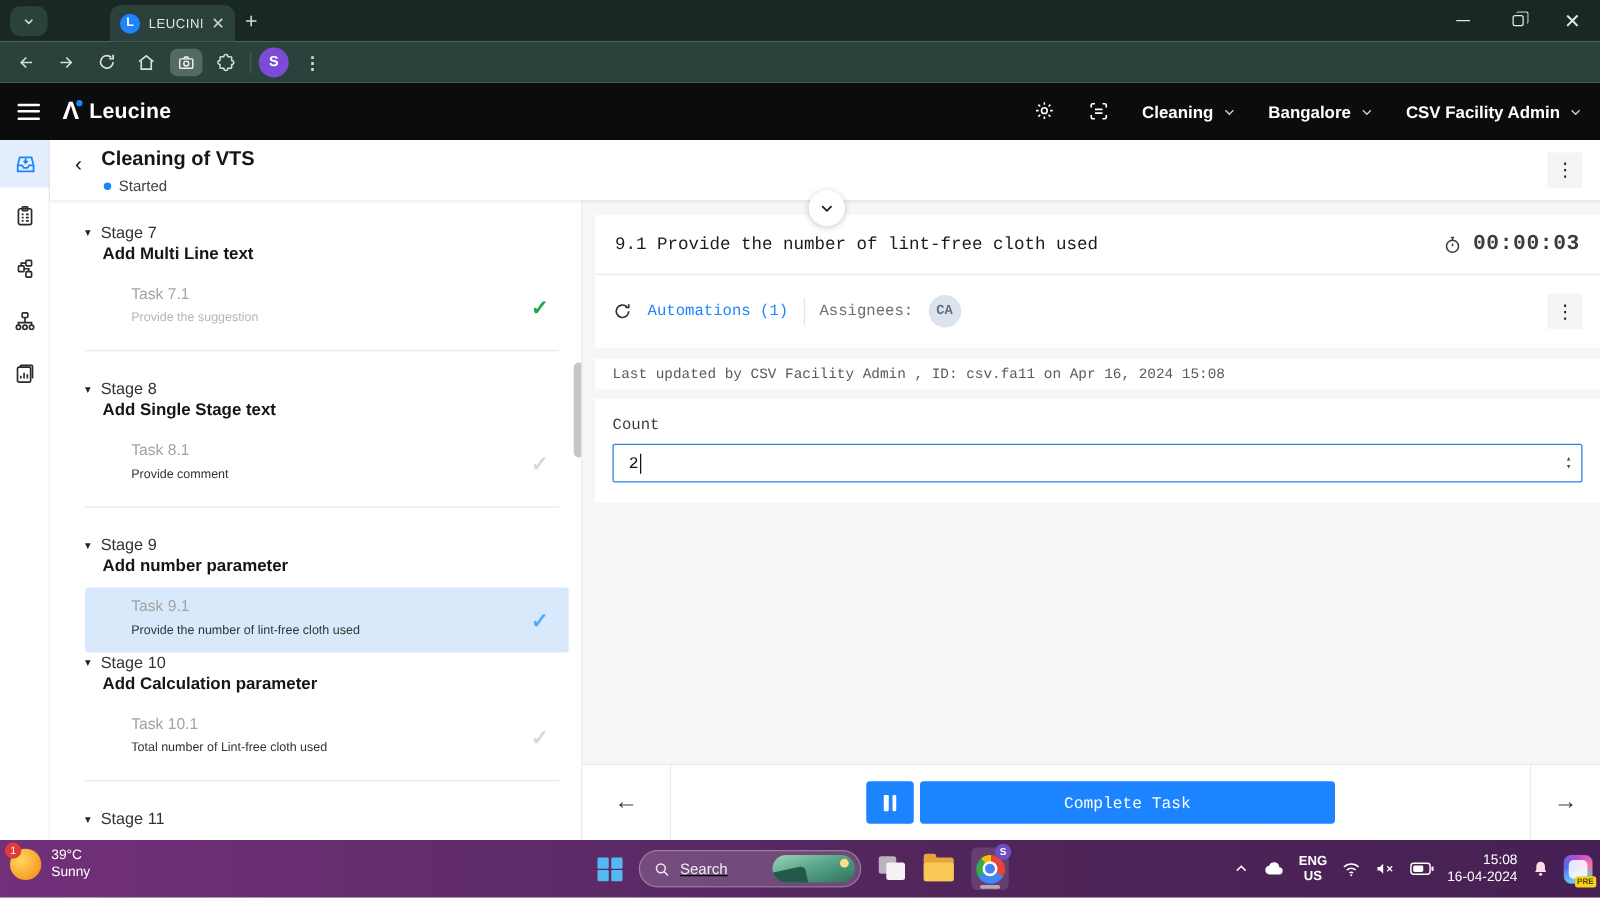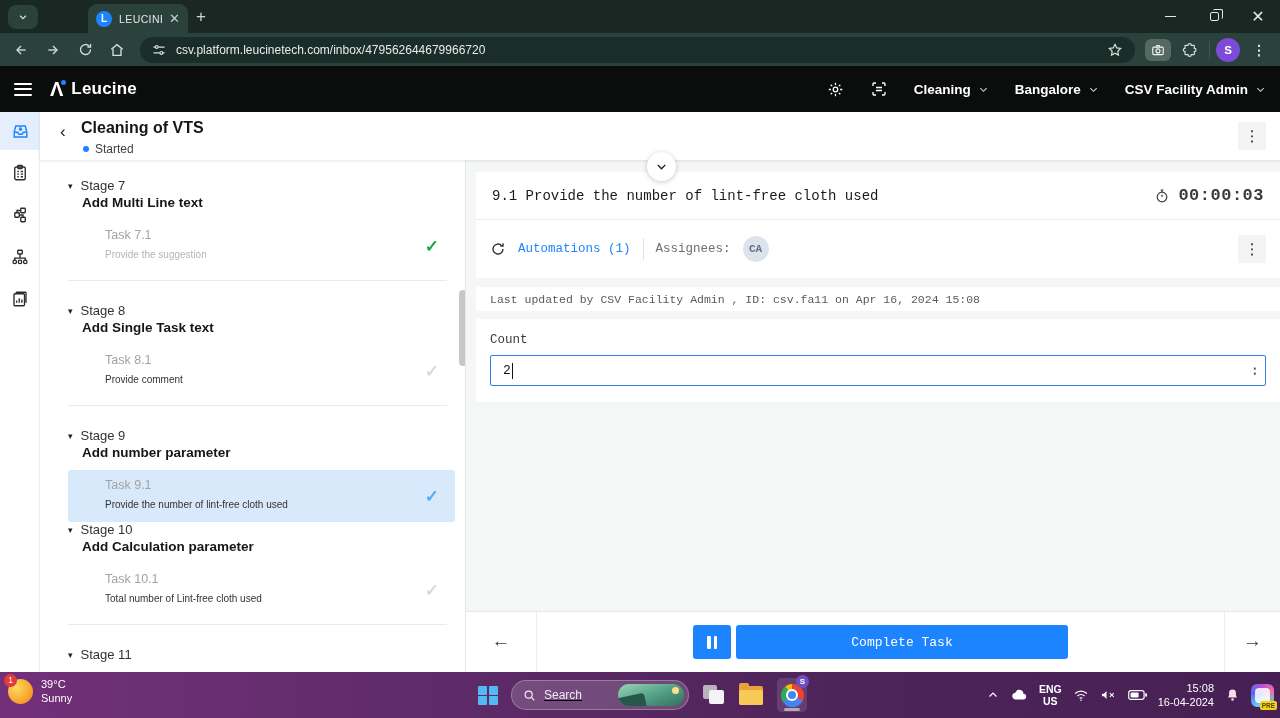--- a/index.html
+++ b/index.html
@@ -30,21 +30,21 @@
   .kebab { color:#d7dedb; font-size:14px; font-weight:bold; }
 
   
   #appbar { position:absolute; left:0; top:66px; width:1280px; height:46px; background:#0b0c0c; display:flex; align-items:center; padding:0 14px; }
   .burger { width:18px; display:flex; flex-direction:column; gap:3.5px; }
   .burger span { height:2px; background:#fff; border-radius:1px; }
   .brand { display:flex; align-items:center; gap:8px; margin-left:18px; }
   .brand-mark { position:relative; color:#fff; font-size:20px; font-weight:bold; line-height:1; }
   .brand-mark i { position:absolute; right:-3px; top:1px; width:5px; height:5px; border-radius:50%; background:#1d84ff; }
   .brand-name { color:#fff; font-size:17px; font-weight:bold; letter-spacing:.2px; }
-  .appbar-right { margin-left:auto; display:flex; align-items:center; gap:26px; }
+  .appbar-right { margin-left:auto; display:flex; gap:26px; }
   .appnav { display:flex; align-items:center; gap:7px; color:#fff; font-size:13.5px; font-weight:600; }
   .chev { color:#cfcfcf; }
 
   
   #pagehead { position:absolute; left:40px; top:112px; width:1240px; height:48px; background:#fff; box-shadow:0 1px 3px rgba(0,0,0,.10); z-index:3; }
   .back { position:absolute; left:20px; top:10px; font-size:17px; color:#1b1b1b; }
   .ptitle { position:absolute; left:41px; top:7px; font-size:16px; font-weight:600; color:#161616; }
   .pstatus { position:absolute; left:43px; top:30px; display:flex; align-items:center; gap:6px; font-size:12px; color:#424242; }
   .sdot { width:6px; height:6px; border-radius:50%; background:#1d84ff; }
   .ph-kebab { position:absolute; right:14px; top:10px; width:28px; height:28px; background:#f4f4f4; display:flex; align-items:center; justify-content:center; font-size:15px; color:#1b1b1b; }
@@ -181,31 +181,20 @@
         <path d="M20 12a8 8 0 1 1-2.4-5.7"></path>
         <path d="M20 3v5h-5"></path>
       </svg>
   </div>
   <div class="navbtn">
     <svg width="16" height="16" viewBox="0 0 24 24" fill="none" stroke="currentColor" stroke-width="2">
         <path d="M3.5 11L12 4l8.5 7"></path>
         <path d="M6 10v10h12V10"></path>
       </svg>
   </div>
-  <div class="urlpill">
-    <svg width="14" height="14" viewBox="0 0 24 24" fill="none" stroke="#d7dedb" stroke-width="2">
-        <circle cx="8" cy="7" r="2.4"></circle>
-        <path d="M2.5 7h3M10.5 7h11M2.5 17h11M18.5 17h3"></path>
-        <circle cx="16" cy="17" r="2.4"></circle>
-      </svg>
-    <span class="urltext">csv.platform.leucinetech.com/inbox/479562644679966720</span>
-    <svg width="16" height="16" viewBox="0 0 24 24" fill="none" stroke="#d7dedb" stroke-width="1.8">
-        <path d="M12 3.5l2.6 5.4 5.9.8-4.3 4.1 1 5.9-5.2-2.8-5.2 2.8 1-5.9L3.5 9.7l5.9-.8z"></path>
-      </svg>
-  </div>
   <div class="camera-btn">
     <svg width="14" height="14" viewBox="0 0 24 24" fill="none" stroke="#eef2f0" stroke-width="2">
         <rect x="3" y="7" width="18" height="13" rx="2"></rect>
         <circle cx="12" cy="13.5" r="3.4"></circle>
         <path d="M8.5 7l1.5-2.5h4L15.5 7"></path>
       </svg>
   </div>
   <div class="navbtn">
     <svg width="16" height="16" viewBox="0 0 24 24" fill="none" stroke="currentColor" stroke-width="1.8">
         <path d="M9 5c0-1.4 1.1-2.5 2.5-2.5S14 3.6 14 5h3.5a1 1 0 0 1 1 1v3.5c1.4 0 2.5 1.1 2.5 2.5s-1.1 2.5-2.5 2.5V18a1 1 0 0 1-1 1H14c0 1.4-1.1 2.5-2.5 2.5S9 20.4 9 19H5.5a1 1 0 0 1-1-1v-3.5C3.1 14.5 2 13.4 2 12s1.1-2.5 2.5-2.5V6a1 1 0 0 1 1-1H9z"></path>
@@ -321,21 +310,21 @@
           <div class="task-title muted">Provide the suggestion</div>
           <span class="check green">✓</span>
         </div>
       </div>
       <div class="stage-sep"></div>
       <div>
         <div class="stage-head">
           <span class="tri">▾</span>
           <span class="stage-name">Stage 8</span>
         </div>
-        <div class="stage-sub">Add Single Task text</div>
+        <div class="stage-sub">Add Single Stage text</div>
         <div class="task-row">
           <div class="task-id">Task 8.1</div>
           <div class="task-title">Provide comment</div>
           <span class="check gray">✓</span>
         </div>
       </div>
       <div class="stage-sep"></div>
       <div>
         <div class="stage-head">
           <span class="tri">▾</span>

